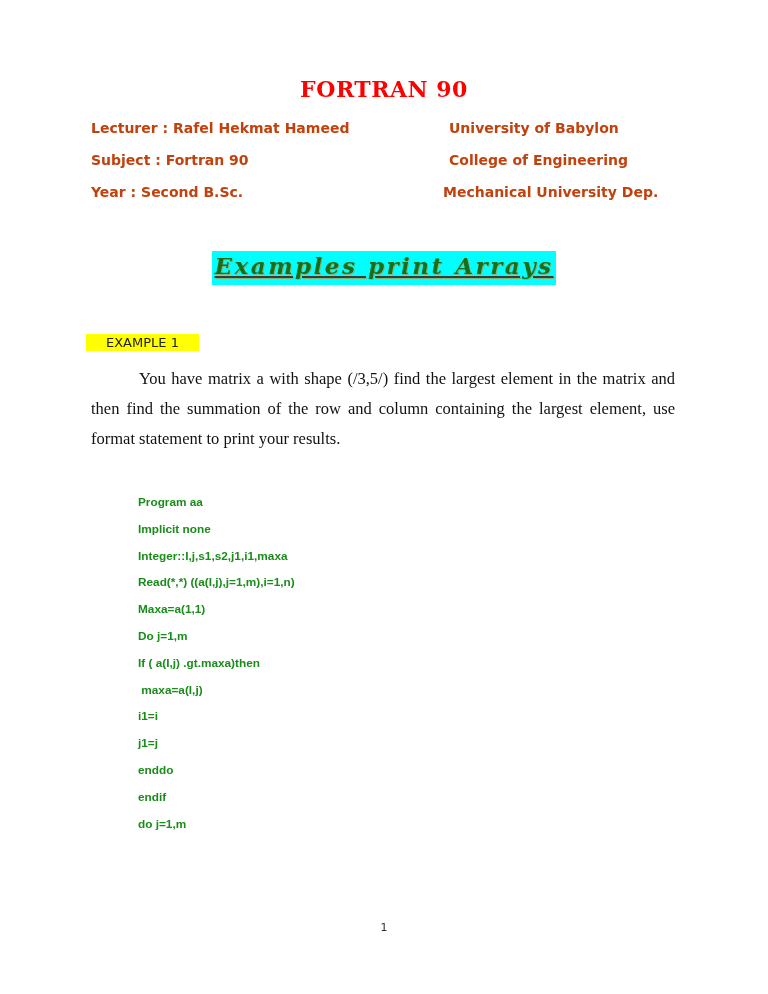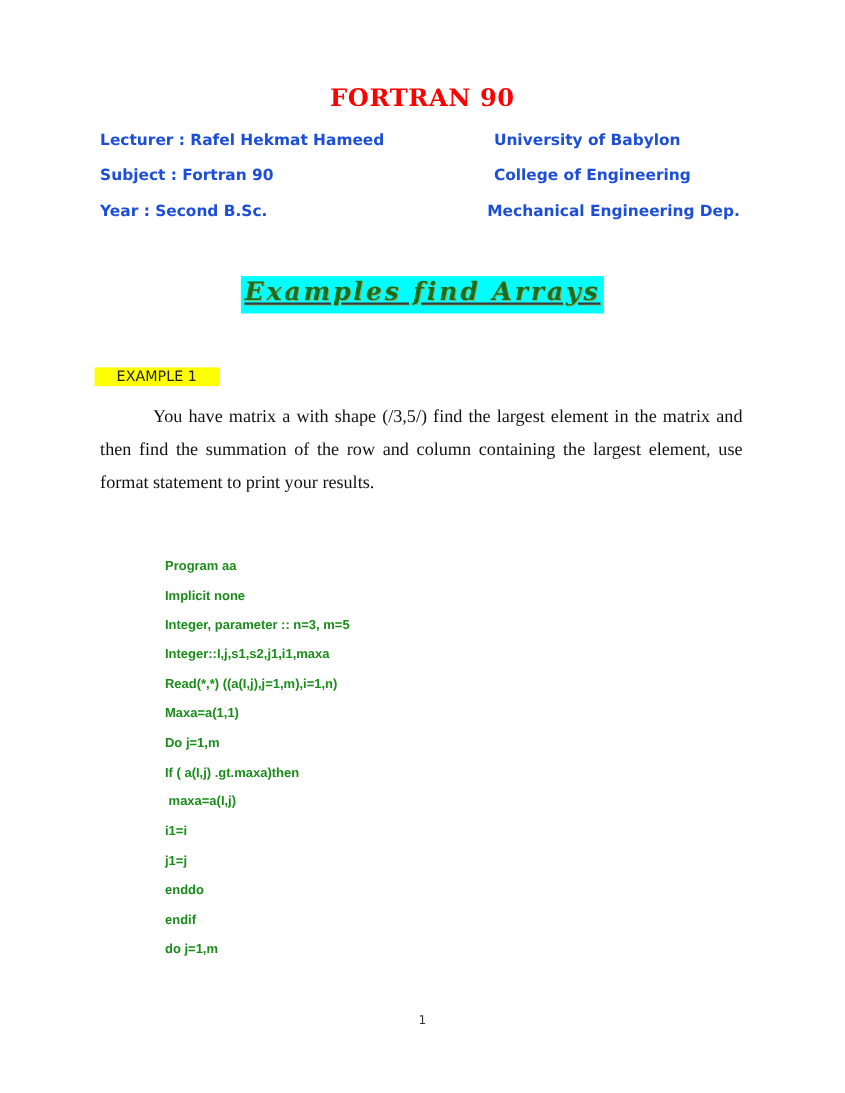--- a/index.html
+++ b/index.html
@@ -30,21 +30,21 @@
       font-weight: bold;
       font-size: 22px;
       color: #ff0000;
       letter-spacing: 0.5px;
     }
     .meta {
       position: absolute;
       font-family: "DejaVu Sans", sans-serif;
       font-size: 14px;
       font-weight: bold;
-      color: #1d4ed8;
+      color: #c2410c;
       white-space: nowrap;
     }
     .banner-wrap {
       position: absolute;
       top: 251px;
       left: 0;
       width: 768px;
       text-align: center;
     }
     .banner {
@@ -85,21 +85,21 @@
       margin: 0;
     }
     .para .indent {
       display: inline-block;
       width: 48px;
     }
     .code {
       position: absolute;
       top: 494px;
       left: 138px;
-      margin: 12px;
+      margin: 0;
       padding: 0;
       list-style: none;
     }
     .code li {
       font-family: "Liberation Sans", sans-serif;
       font-weight: bold;
       font-size: 11.8px;
       color: #1a8c1a;
       height: 26.8px;
       line-height: 16px;
@@ -122,34 +122,33 @@
 <div class="page">
 
   <div class="doc-title">FORTRAN 90</div>
 
   <div class="meta" style="top:120px; left:91px;">Lecturer : Rafel Hekmat Hameed</div>
   <div class="meta" style="top:152px; left:91px;">Subject : Fortran 90</div>
   <div class="meta" style="top:184px; left:91px;">Year : Second B.Sc.</div>
 
   <div class="meta" style="top:120px; left:449px;">University of Babylon</div>
   <div class="meta" style="top:152px; left:449px;text-align:right;">College of Engineering</div>
-  <div class="meta" style="top:184px; left:443px;">Mechanical Engineering Dep.</div>
+  <div class="meta" style="top:184px; left:443px;">Mechanical University Dep.</div>
 
   <div class="banner-wrap">
-    <span class="banner">Examples find Arrays</span>
+    <span class="banner">Examples print Arrays</span>
   </div>
 
   <div class="example-label">EXAMPLE 1</div>
 
   <p class="para"><span class="indent"></span><span>You have matrix a with shape (/3,5/) find the largest element in the matrix and then find the summation of the row and column containing the largest element, use format statement to print your results.</span></p>
 
   <ul class="code">
     <li>Program aa</li>
     <li>Implicit none</li>
-    <li>Integer, parameter :: n=3, m=5</li>
     <li>Integer::I,j,s1,s2,j1,i1,maxa</li>
     <li>Read(*,*) ((a(I,j),j=1,m),i=1,n)</li>
     <li>Maxa=a(1,1)</li>
     <li>Do j=1,m</li>
     <li>If ( a(I,j) .gt.maxa)then</li>
     <li> maxa=a(I,j)</li>
     <li>i1=i</li>
     <li>j1=j</li>
     <li>enddo</li>
     <li>endif</li>

